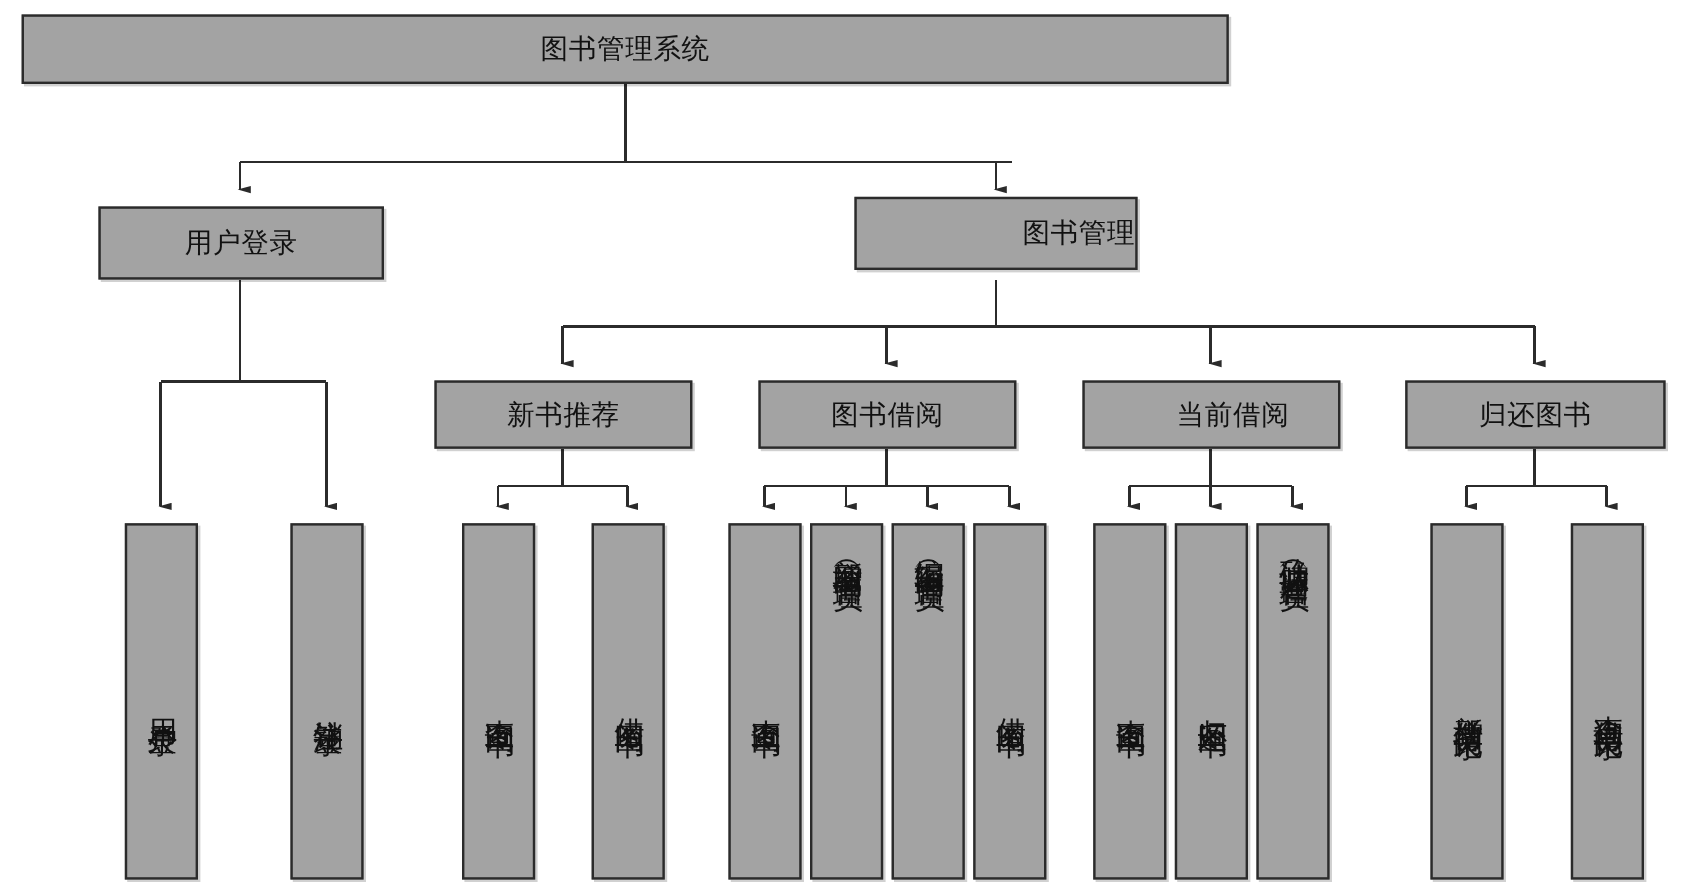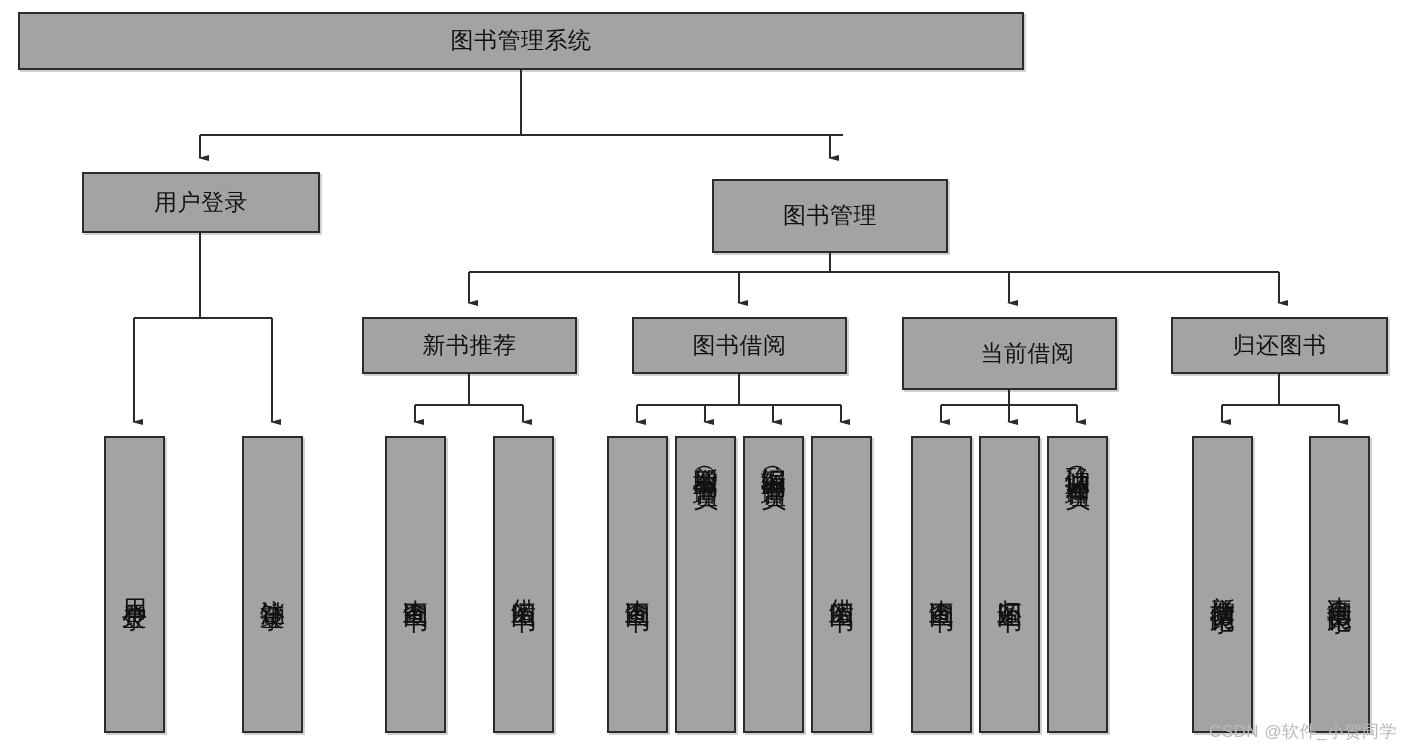--- a/index.html
+++ b/index.html
@@ -127,31 +127,31 @@
     </g>
   </svg>
 
   <div class="node horizontal" style="left:18px; top:12px; width:1006px; height:58px;">
     <span class="node-label">图书管理系统</span>
   </div>
 
   <div class="node horizontal" style="left:82px; top:172px; width:238px; height:61px;">
     <span class="node-label">用户登录</span>
   </div>
-  <div class="node horizontal" style="left:712px; top:179px; width:236px; height:74px;">
+  <div class="node horizontal" style="left:712px; top:164px; width:236px; height:61px;justify-content:flex-end;">
     <span class="node-label">图书管理</span>
   </div>
 
   <div class="node horizontal" style="left:362px; top:317px; width:215px; height:57px;">
     <span class="node-label">新书推荐</span>
   </div>
   <div class="node horizontal" style="left:632px; top:317px; width:215px; height:57px;">
     <span class="node-label">图书借阅</span>
   </div>
-  <div class="node horizontal" style="left:902px; top:317px; width:215px; height:73px;padding-left:36px;">
+  <div class="node horizontal" style="left:902px; top:317px; width:215px; height:57px;padding-left:36px;">
     <span class="node-label">当前借阅</span>
   </div>
   <div class="node horizontal" style="left:1171px; top:317px; width:217px; height:57px;">
     <span class="node-label">归还图书</span>
   </div>
 
   <div class="node vertical center-text" style="left:104px; top:436px; width:61px; height:297px;">
     <span class="node-label">用户登录</span>
   </div>
   <div class="node vertical center-text" style="left:242px; top:436px; width:61px; height:297px;">
@@ -188,15 +188,14 @@
     <span class="node-label">确认归还（管理员）</span>
   </div>
 
   <div class="node vertical center-text" style="left:1192px; top:436px; width:61px; height:297px;">
     <span class="node-label">新增借阅记录</span>
   </div>
   <div class="node vertical center-text" style="left:1309px; top:436px; width:61px; height:297px;">
     <span class="node-label">查询借阅记录</span>
   </div>
 
-  <div id="watermark">CSDN @软件_小贺同学</div>
 
 </div>
 
 </body></html>

